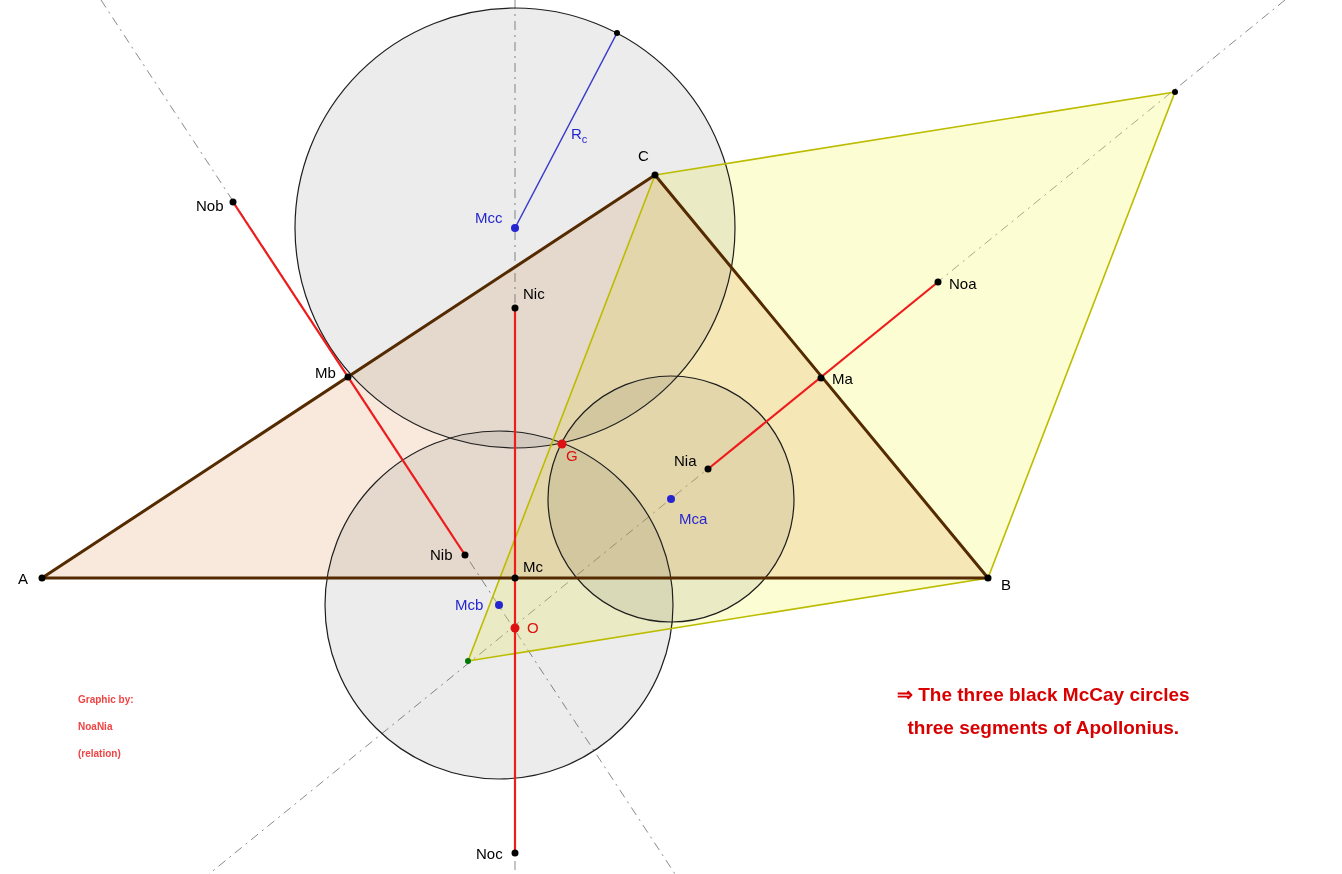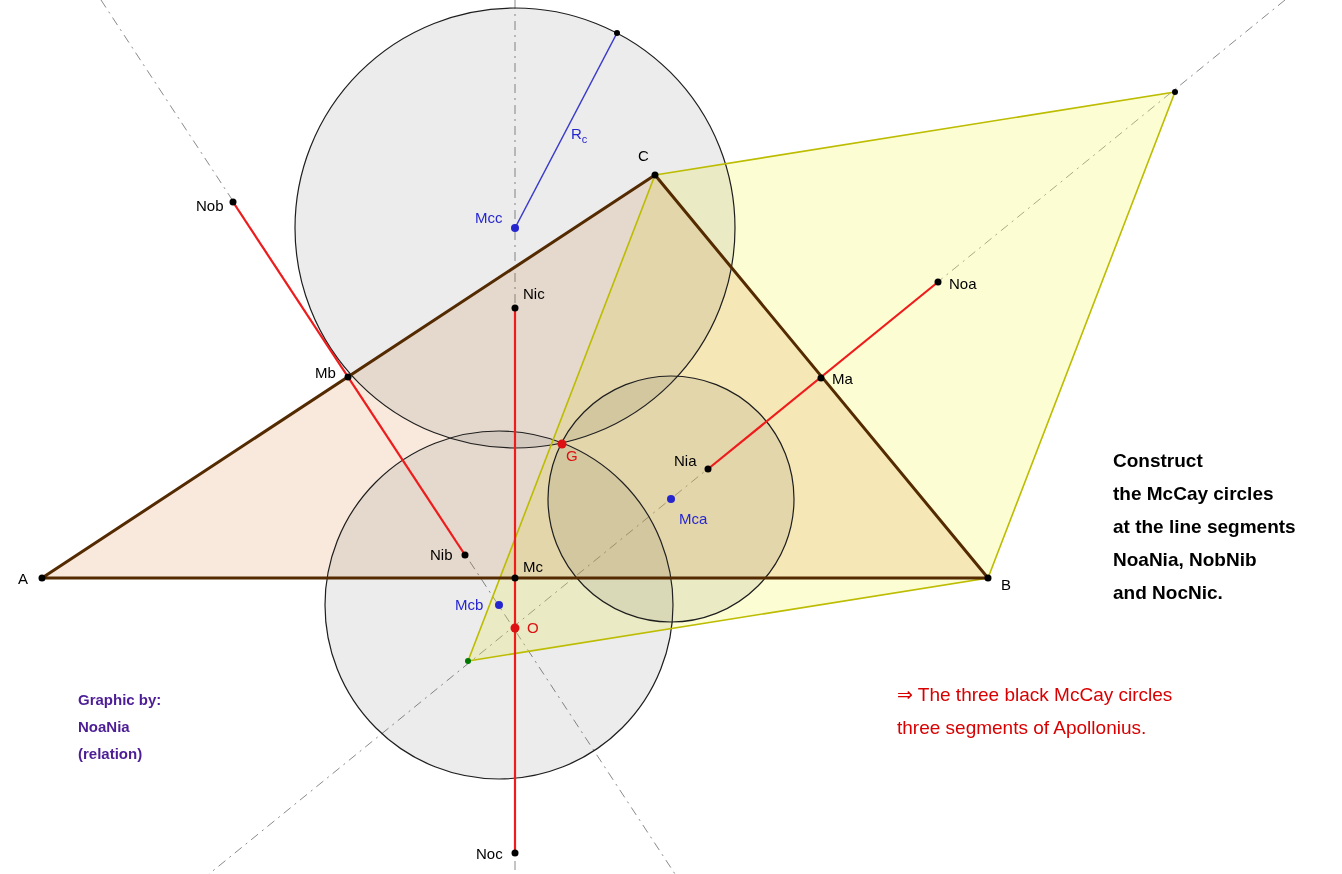--- a/index.html
+++ b/index.html
@@ -1,25 +1,25 @@
 <!DOCTYPE html>
 <html><head>
 <meta charset="utf-8">
 <style>
   html,body{margin:0;padding:0;background:#ffffff;}
   .stage{position:relative;width:1342px;height:874px;background:#ffffff;overflow:hidden;
          font-family:"Liberation Sans",sans-serif;}
   .stage svg{position:absolute;left:0;top:0;}
   .stage svg text{font-family:"Liberation Sans",sans-serif;}
-  .credit{position:absolute;left:78px;top:686px;font-size:15px;font-weight:bold;
-          color:#4c1d95;line-height:27px;white-space:nowrap;}
+  .credit{position:absolute;left:78px;top:686px;font-size:10px;font-weight:bold;
+          color:#ef4444;line-height:27px;white-space:nowrap;}
   .instruction{position:absolute;left:1113px;top:444px;font-size:19px;font-weight:bold;
           color:#000000;line-height:33px;white-space:nowrap;}
-  .note{position:absolute;left:897px;top:678px;font-size:19px;font-weight:normal;
-          color:#d80000;line-height:33px;white-space:nowrap;}
+  .note{position:absolute;left:897px;top:678px;font-size:19px;font-weight:bold;
+          color:#d80000;line-height:33px;white-space:nowrap;text-align:center;}
 </style>
 </head>
 <body>
 
 <div class="stage">
 
   <svg id="diagram" viewBox="0 0 1342 874" width="1342" height="874">
       <line x1="515" y1="0" x2="515" y2="874" stroke="#8a8a8a" stroke-width="1" stroke-dasharray="9 5 2 5"></line>
       <line x1="101" y1="0" x2="675" y2="874" stroke="#8a8a8a" stroke-width="1" stroke-dasharray="9 5 2 5"></line>
       <line x1="1285" y1="0" x2="209" y2="874" stroke="#8a8a8a" stroke-width="1" stroke-dasharray="9 5 2 5"></line>
@@ -73,26 +73,19 @@
       <text x="527" y="633" fill="#dd1111" font-size="15">O</text>
       <text x="571" y="139" fill="#2626cf" font-size="15">R<tspan dy="4" font-size="11">c</tspan></text>
     </svg>
 
   <div class="credit">
     <div>Graphic by:</div>
     <div>NoaNia</div>
     <div>(relation)</div>
   </div>
 
-  <div class="instruction">
-    <div>Construct</div>
-    <div>the McCay circles</div>
-    <div>at the line segments</div>
-    <div>NoaNia, NobNib</div>
-    <div>and NocNic.</div>
-  </div>
 
   <div class="note">
     <div>⇒ The three black McCay circles</div>
     <div>three segments of Apollonius.</div>
   </div>
 
 </div>
 
 </body></html>

